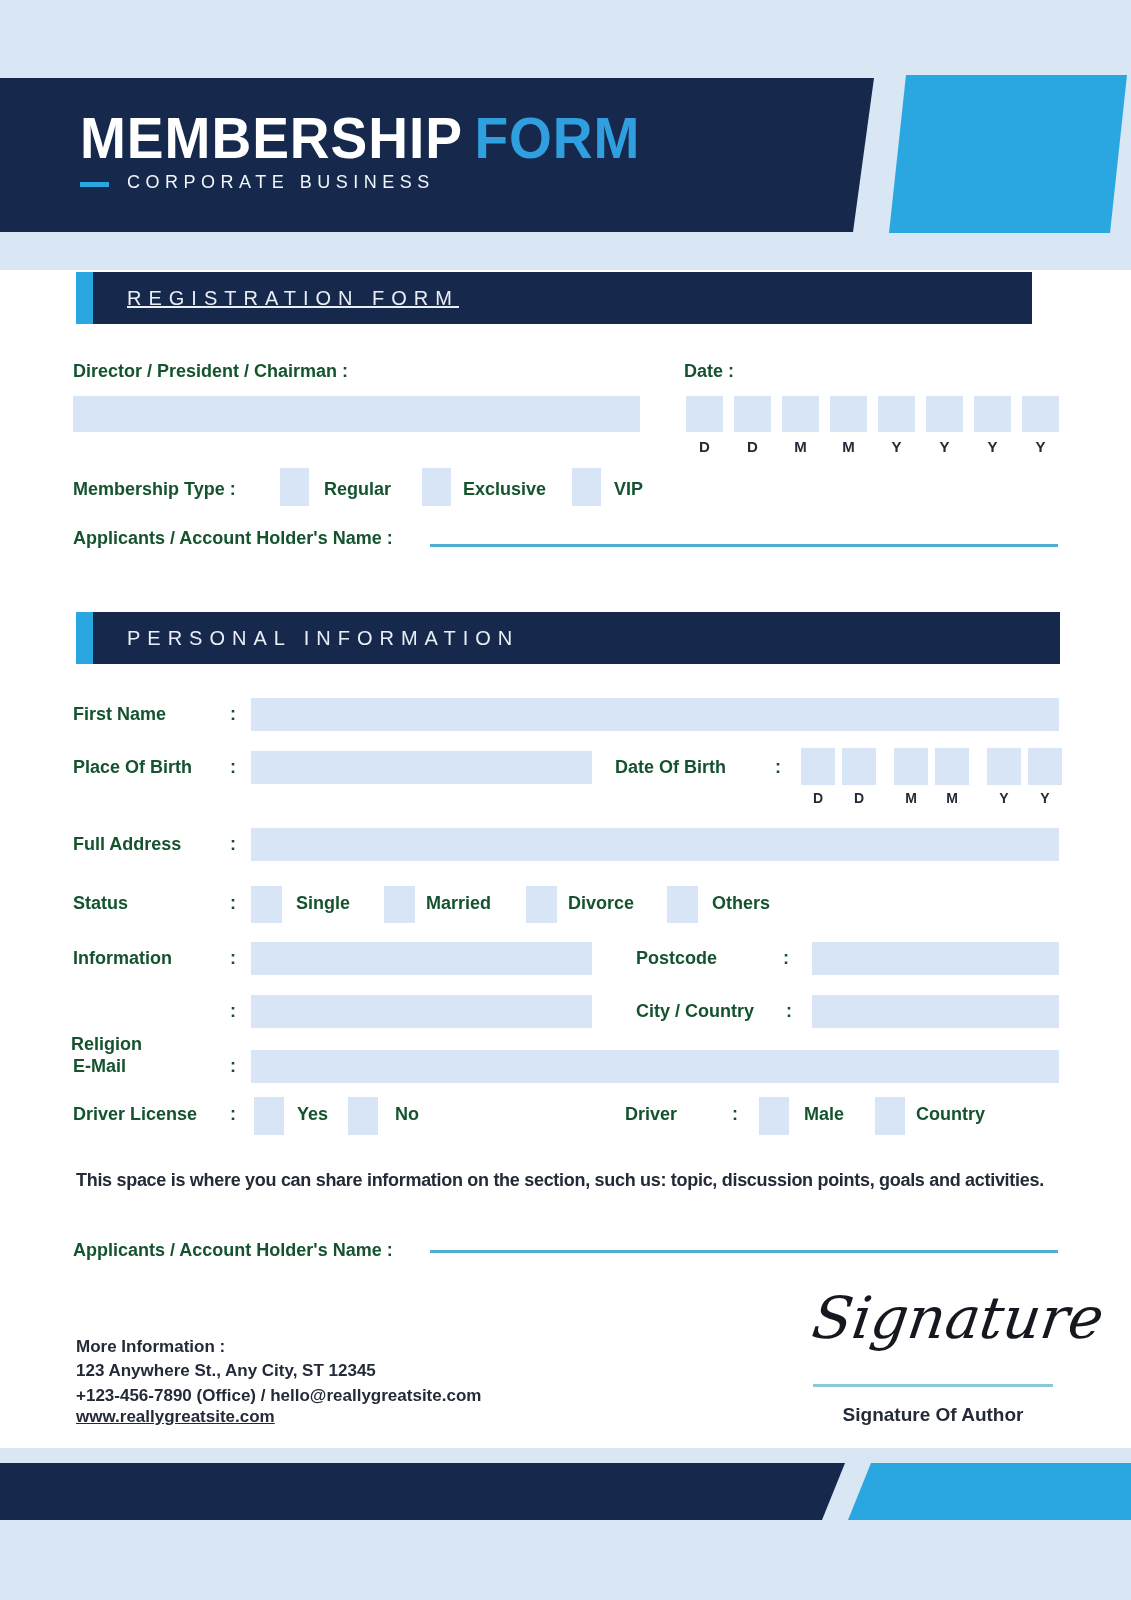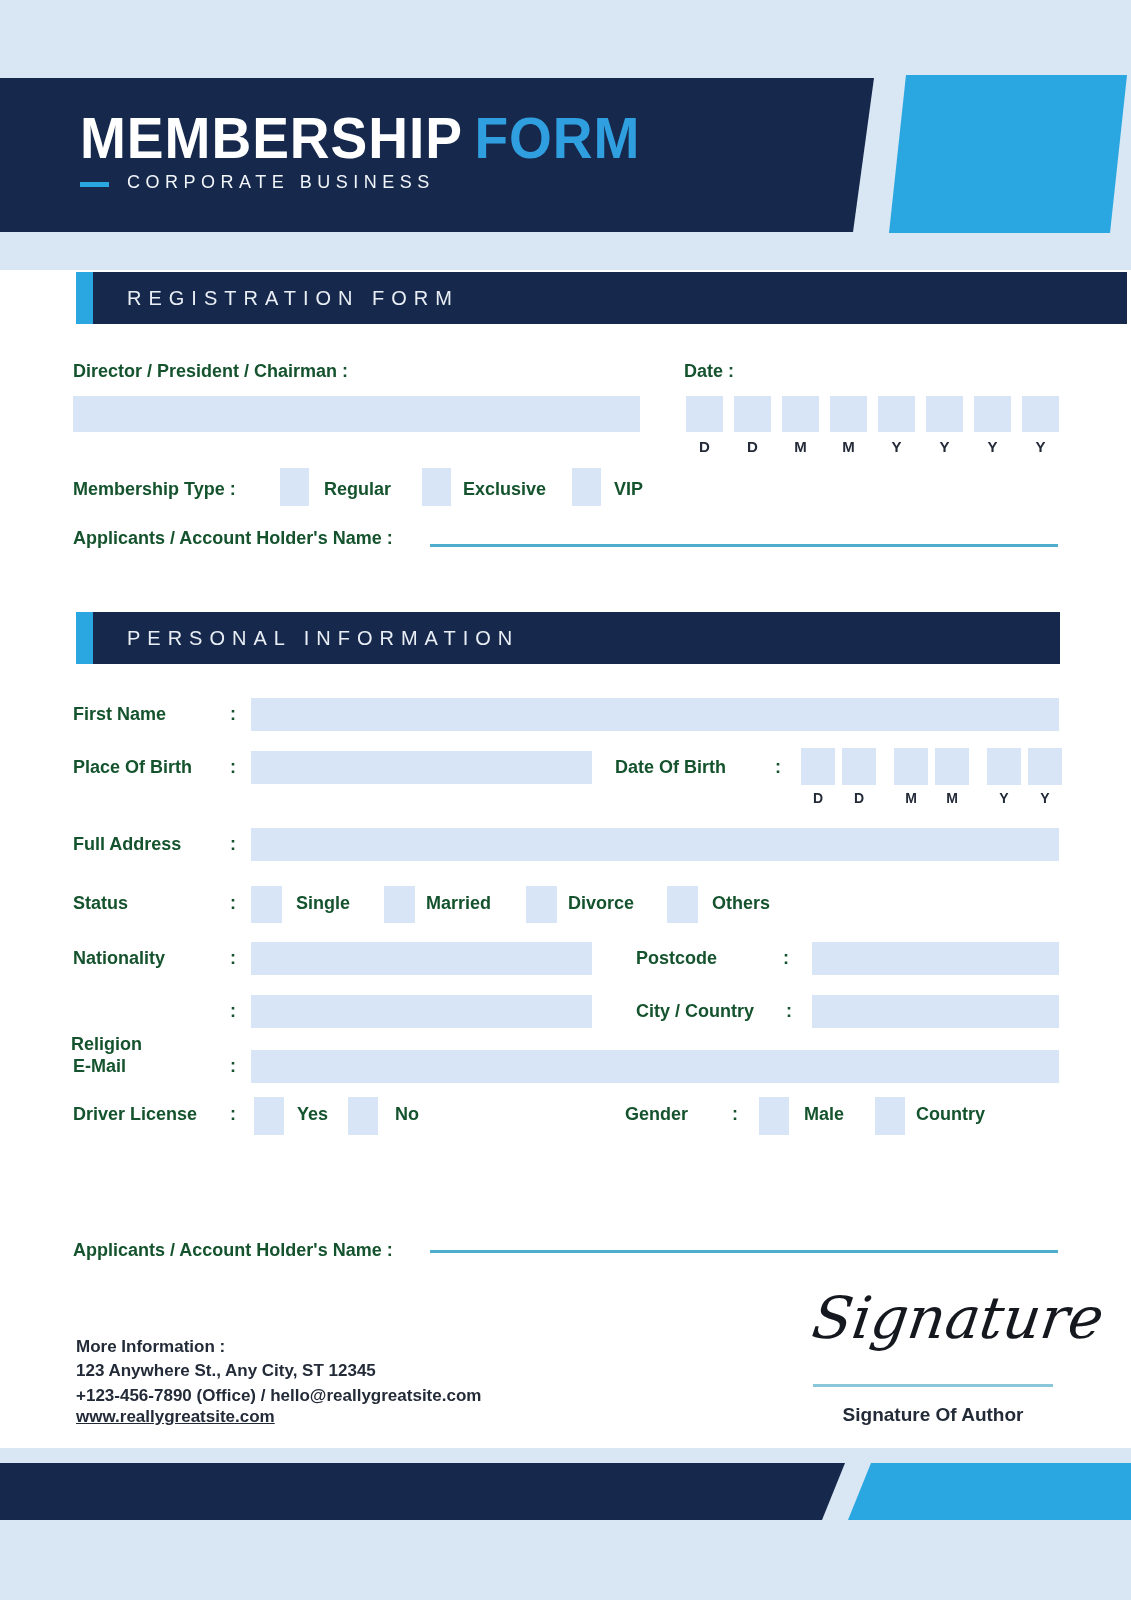--- a/index.html
+++ b/index.html
@@ -54,21 +54,21 @@
 
   <div class="hdr-navy"></div>
   <div class="hdr-blue"></div>
   <div class="title">
     <span>MEMBERSHIP</span><span class="accent">FORM</span>
   </div>
   <div class="tag-dash"></div>
   <div class="tagline">CORPORATE BUSINESS</div>
 
   <div class="sec-accent" style="left:76px;top:272px;height:52px;"></div>
-  <div class="sec-bar" style="left:93px;top:272px;width:1034px;height:52px;">
+  <div class="sec-bar" style="left:93px;top:272px;width:939px;height:52px;text-decoration:underline;">
     <span>REGISTRATION FORM</span>
   </div>
 
   <div class="lbl" style="left:73px;top:361px;">Director / President / Chairman :</div>
   <div class="field" style="left:73px;top:396px;width:567px;height:36px;"></div>
 
   <div class="lbl" style="left:684px;top:361px;">Date :</div>
   <div class="cb" style="left:686px;top:396px;width:37px;height:36px;"></div>
   <div class="cb" style="left:734px;top:396px;width:37px;height:36px;"></div>
   <div class="cb" style="left:782px;top:396px;width:37px;height:36px;"></div>
@@ -132,21 +132,21 @@
   <div class="lbl" style="left:230px;top:893px;">:</div>
   <div class="cb" style="left:251px;top:886px;width:31px;height:37px;"></div>
   <div class="lbl" style="left:296px;top:893px;">Single</div>
   <div class="cb" style="left:384px;top:886px;width:31px;height:37px;"></div>
   <div class="lbl" style="left:426px;top:893px;">Married</div>
   <div class="cb" style="left:526px;top:886px;width:31px;height:37px;"></div>
   <div class="lbl" style="left:568px;top:893px;text-align:right;">Divorce</div>
   <div class="cb" style="left:667px;top:886px;width:31px;height:37px;"></div>
   <div class="lbl" style="left:712px;top:893px;">Others</div>
 
-  <div class="lbl" style="left:73px;top:948px;">Nationality</div>
+  <div class="lbl" style="left:73px;top:948px;">Information</div>
   <div class="lbl" style="left:230px;top:948px;">:</div>
   <div class="field" style="left:251px;top:942px;width:341px;height:33px;"></div>
   <div class="lbl" style="left:636px;top:948px;">Postcode</div>
   <div class="lbl" style="left:783px;top:948px;">:</div>
   <div class="field" style="left:812px;top:942px;width:247px;height:33px;"></div>
 
   <div class="lbl" style="left:71px;top:1001px;margin-top:33px;">Religion</div>
   <div class="lbl" style="left:230px;top:1001px;">:</div>
   <div class="field" style="left:251px;top:995px;width:341px;height:33px;"></div>
   <div class="lbl" style="left:636px;top:1001px;">City / Country</div>
@@ -156,27 +156,28 @@
   <div class="lbl" style="left:73px;top:1056px;">E-Mail</div>
   <div class="lbl" style="left:230px;top:1056px;">:</div>
   <div class="field" style="left:251px;top:1050px;width:808px;height:33px;"></div>
 
   <div class="lbl" style="left:73px;top:1104px;">Driver License</div>
   <div class="lbl" style="left:230px;top:1104px;">:</div>
   <div class="cb" style="left:254px;top:1097px;width:30px;height:38px;"></div>
   <div class="lbl" style="left:297px;top:1104px;">Yes</div>
   <div class="cb" style="left:348px;top:1097px;width:30px;height:38px;"></div>
   <div class="lbl" style="left:395px;top:1104px;">No</div>
-  <div class="lbl" style="left:625px;top:1104px;">Gender</div>
+  <div class="lbl" style="left:625px;top:1104px;">Driver</div>
   <div class="lbl" style="left:732px;top:1104px;">:</div>
   <div class="cb" style="left:759px;top:1097px;width:30px;height:38px;"></div>
   <div class="lbl" style="left:804px;top:1104px;">Male</div>
   <div class="cb" style="left:875px;top:1097px;width:30px;height:38px;"></div>
   <div class="lbl" style="left:916px;top:1104px;">Country</div>
 
+  <div class="note" style="left:76px;top:1170px;">This space is where you can share information on the section, such us: topic, discussion points, goals and activities.</div>
 
   <div class="lbl" style="left:73px;top:1240px;">Applicants / Account Holder's Name :</div>
   <div class="rule" style="left:430px;top:1250px;width:628px;"></div>
 
   <div class="abs info" style="left:76px;top:1337px;">More Information :</div>
   <div class="abs info" style="left:76px;top:1361px;">123 Anywhere St., Any City, ST 12345</div>
   <div class="abs info" style="left:76px;top:1386px;">+123-456-7890 (Office) / hello@reallygreatsite.com</div>
   <div class="abs info" style="left:76px;top:1407px;text-decoration:underline;">www.reallygreatsite.com</div>
 
   <div class="sig-script">Signature</div>

